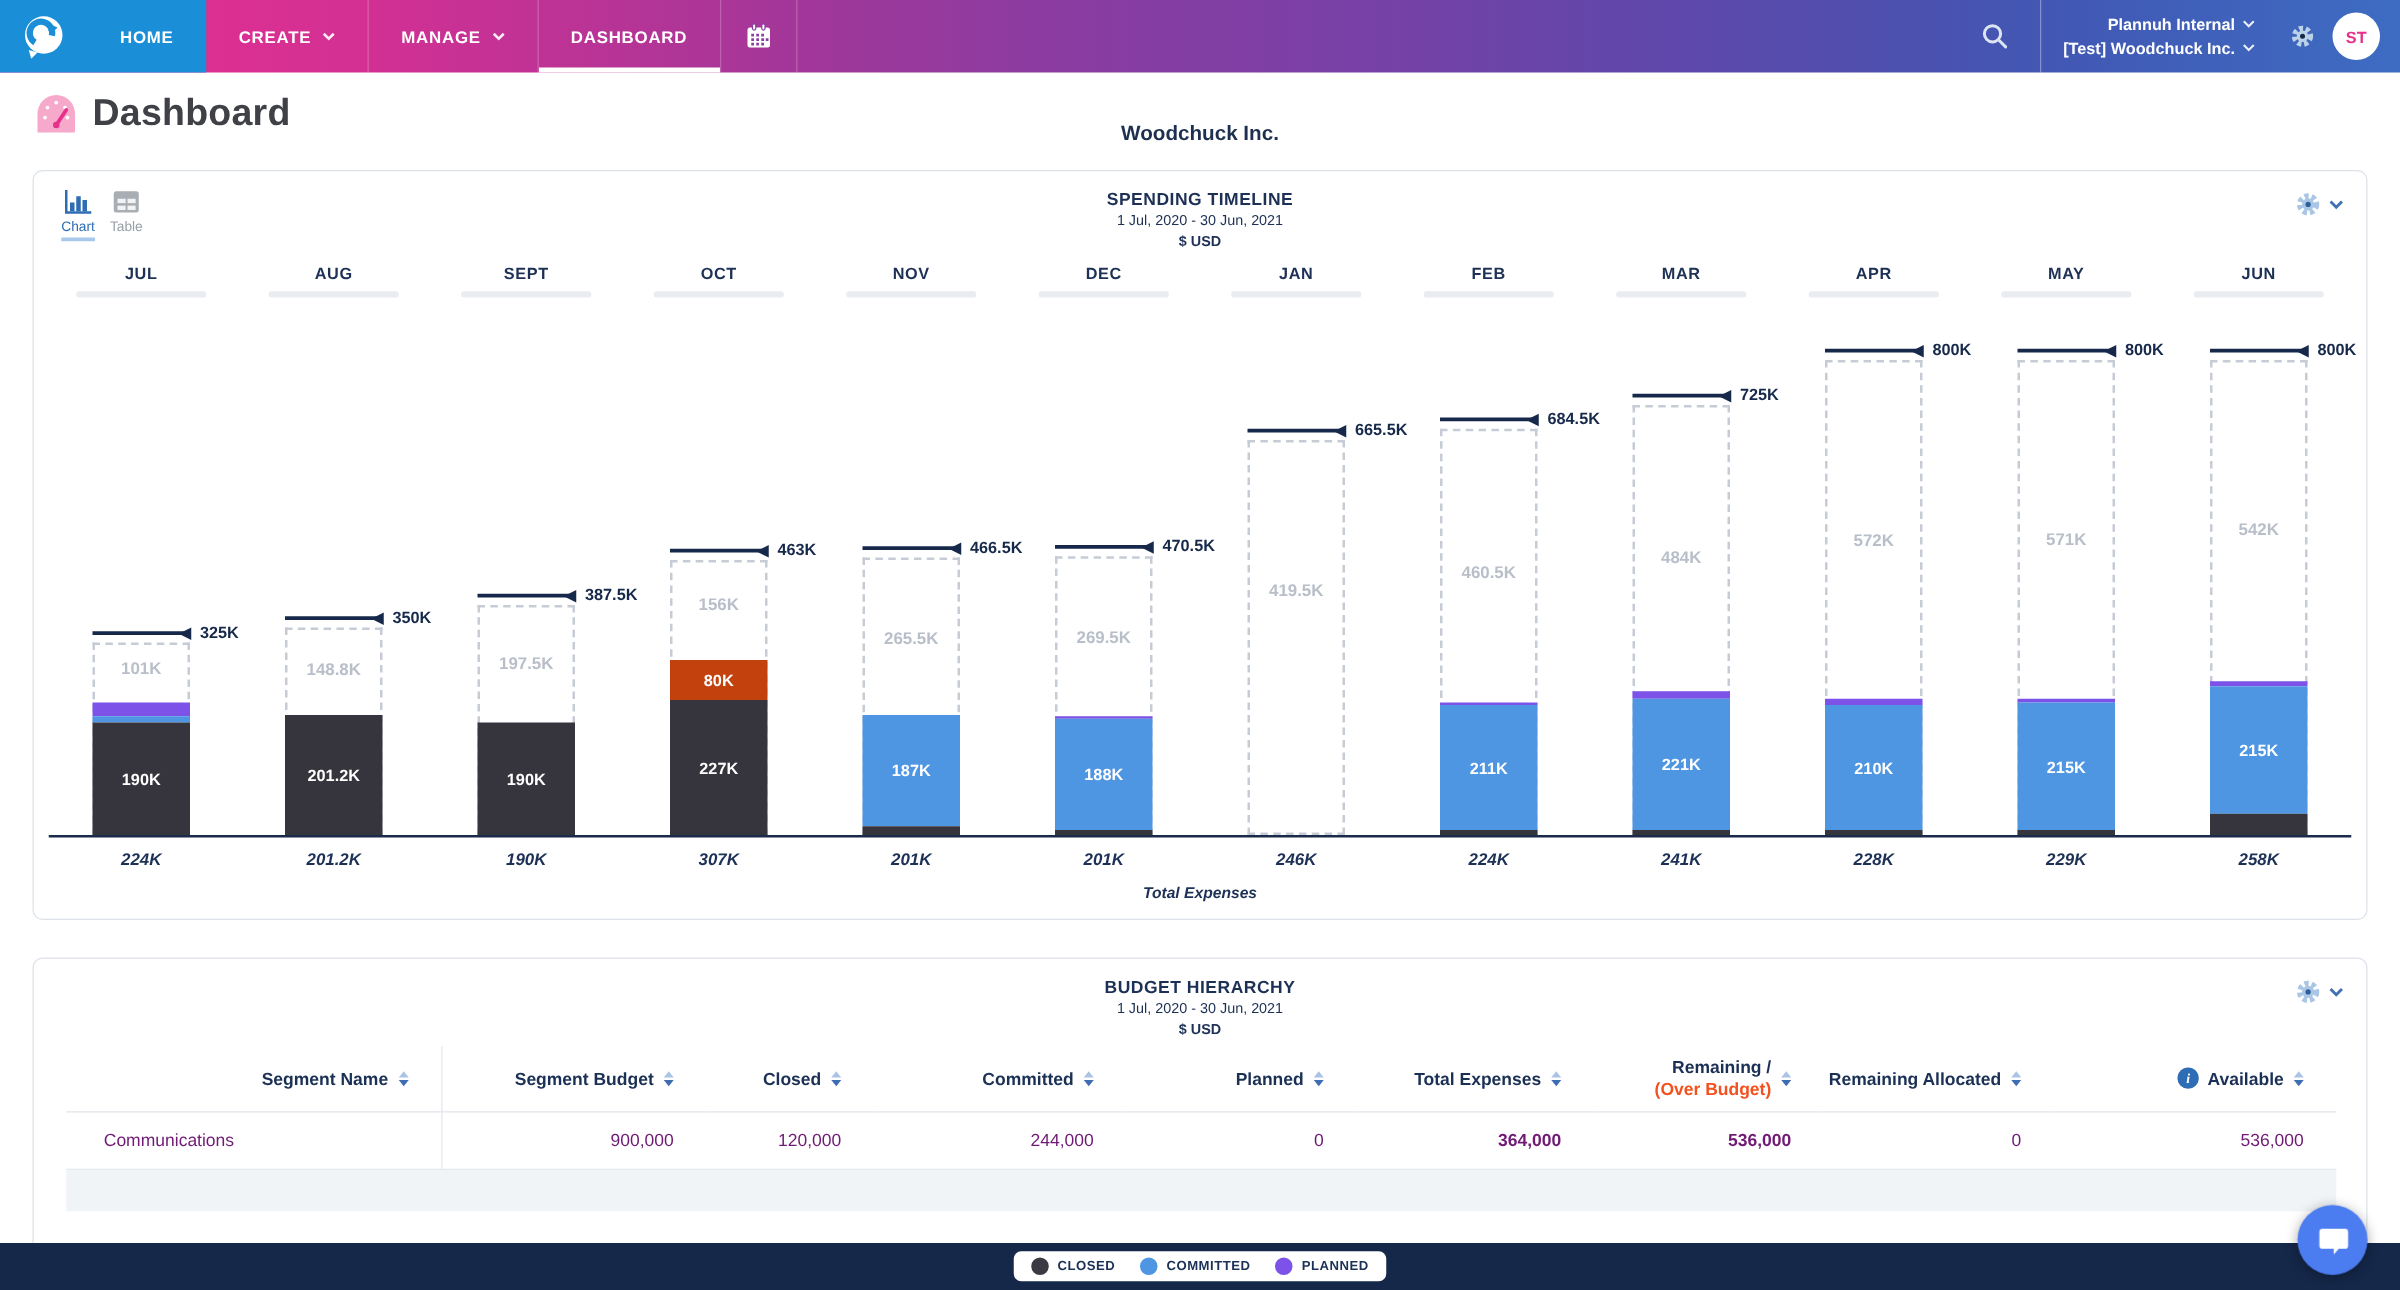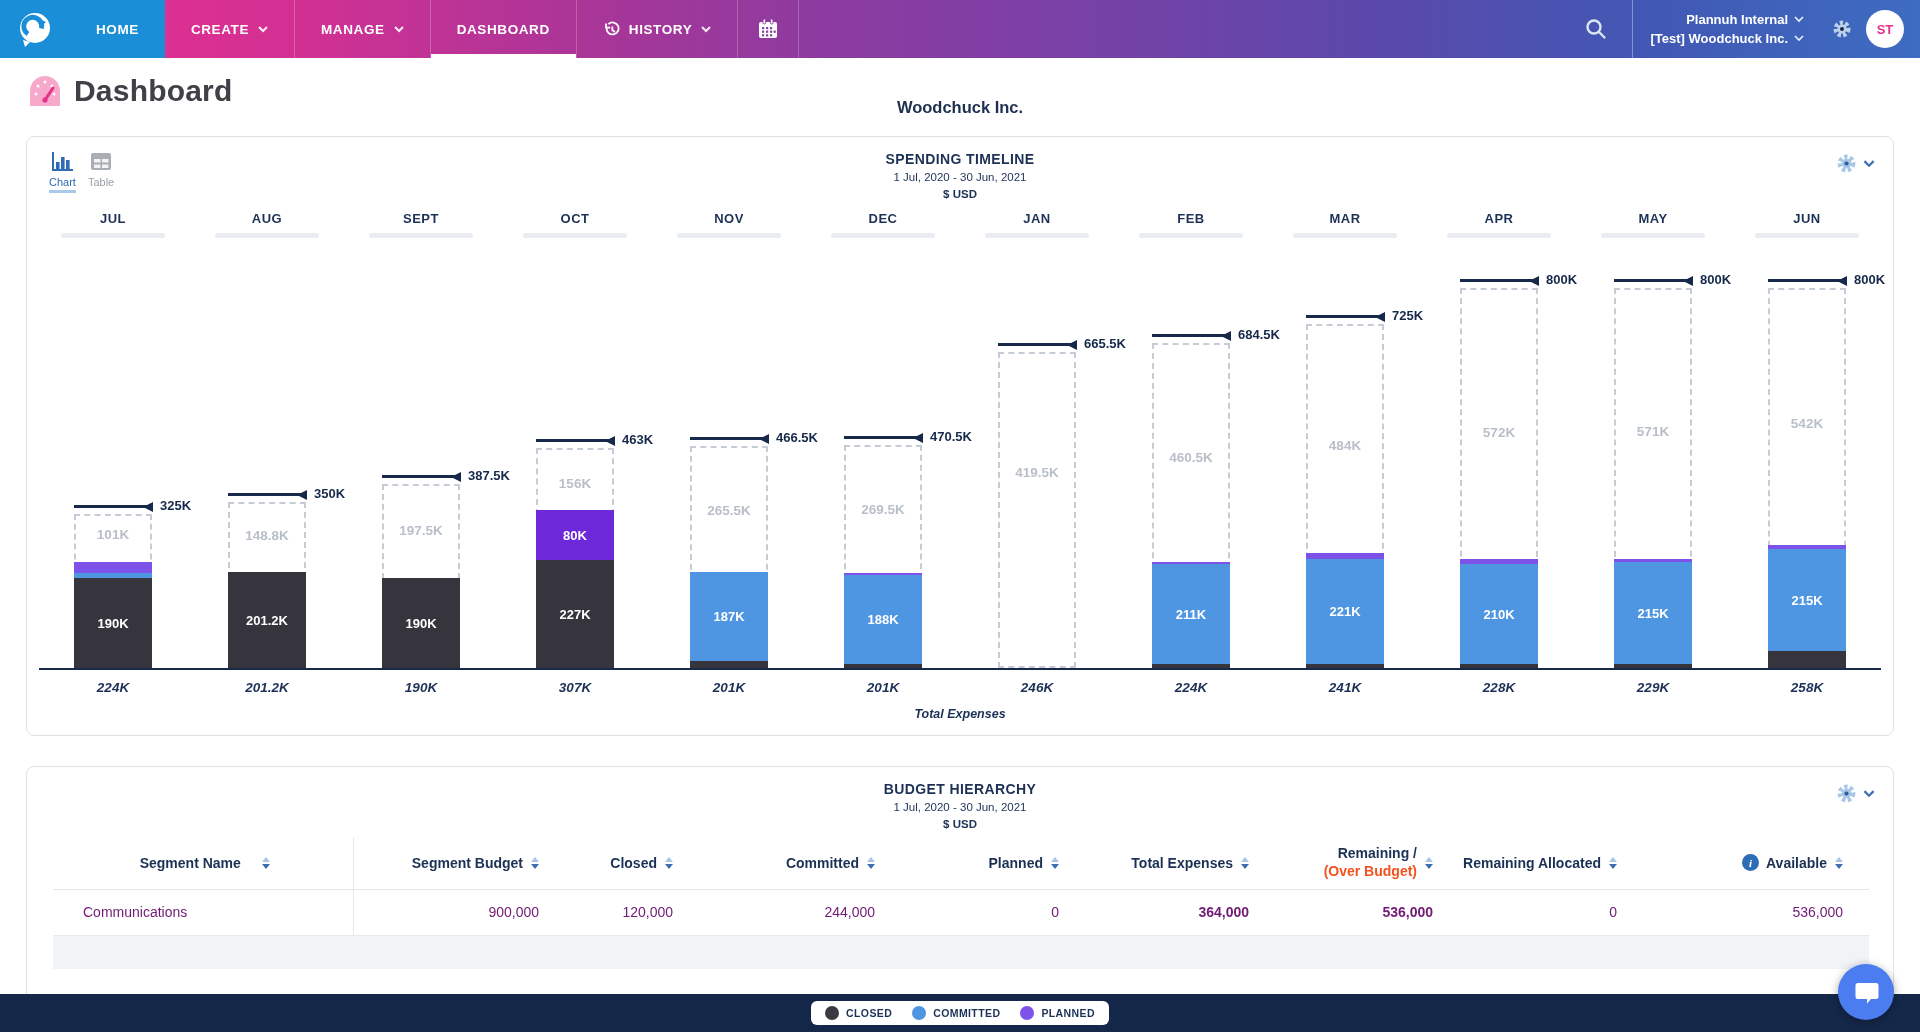--- a/index.html
+++ b/index.html
@@ -70,21 +70,21 @@
   .seg { width:100%; display:flex; align-items:center; justify-content:center; color:#fff; font-size:13px; font-weight:bold; overflow:hidden; }
   .totals { margin-top:10px; }
   .total-v { text-align:center; font-size:13.5px; font-weight:bold; font-style:italic; color:#1d3156; }
   .chart-foot { text-align:center; font-size:12.5px; font-weight:bold; font-style:italic; color:#1d3156; margin:12px 0 14px; }
 
   
   .tbl-wrap { padding:70px 26px 0; }
   table { width:100%; border-collapse:collapse; table-layout:fixed; }
   th { height:52px; font-size:14px; font-weight:bold; color:#1b3055; border-bottom:1px solid #e1e5ec; }
   th .hcell { display:flex; align-items:center; justify-content:flex-end; padding-right:26px; }
-  th.first .hcell { justify-content:center; padding-left:30px;gap:13px; }
+  th.first .hcell { justify-content:flex-end; padding-left:30px; }
   th.first, td.first { border-right:1px solid #e4e8ee; }
   td { height:46px; font-size:14px; color:#701a75; text-align:right; padding-right:26px; }
   td.first { text-align:left; padding-left:30px; }
   td.b { font-weight:bold; }
   .sort { display:inline-flex; flex-direction:column; gap:2px; margin-left:8px; }
   .sort .up { width:0; height:0; border-left:4.5px solid transparent; border-right:4.5px solid transparent; border-bottom:5px solid #a9c4e4; }
   .sort .down { width:0; height:0; border-left:4.5px solid transparent; border-right:4.5px solid transparent; border-top:5px solid #3e6db2; }
   .two-line { text-align:right; line-height:1.25; }
   .ob { color:#f4511e; }
   .info-dot { width:17px; height:17px; border-radius:50%; background:#2d6db6; color:#fff; font-size:11px; font-weight:bold;
@@ -129,31 +129,20 @@
       </svg>
   </div>
   <div class="nav-item">
     <span>MANAGE</span>
     <svg class="chev" viewBox="0 0 10 7">
         <polyline points="1,1 5,5 9,1" fill="none" stroke="rgba(255,255,255,.9)" stroke-width="2"></polyline>
       </svg>
   </div>
   <div class="nav-item active">
     <span>DASHBOARD</span>
-  </div>
-  <div class="nav-item">
-    <svg width="17" height="17" viewBox="0 0 17 17">
-      <path d="M3 2.5 v4.2 h4.2" fill="none" stroke="#fff" stroke-width="1.8"></path>
-      <path d="M3.6 6.7 a6 6 0 1 0 1.8 -3.6" fill="none" stroke="#fff" stroke-width="1.8"></path>
-      <path d="M9.3 5.5 v3.6 l2.6 1.8" fill="none" stroke="#fff" stroke-width="1.8"></path>
-    </svg>
-    <span>HISTORY</span>
-    <svg class="chev" viewBox="0 0 10 7">
-        <polyline points="1,1 5,5 9,1" fill="none" stroke="rgba(255,255,255,.9)" stroke-width="2"></polyline>
-      </svg>
   </div>
   <div class="nav-item cal-item">
     <svg width="24" height="24" viewBox="0 0 24 24">
       <rect x="3" y="5" width="18" height="16" rx="2" fill="#fff"></rect>
       <rect x="7" y="2" width="2.6" height="5" rx="1.2" fill="#fff" stroke="#8a3fa3" stroke-width="1"></rect>
       <rect x="14.4" y="2" width="2.6" height="5" rx="1.2" fill="#fff" stroke="#8a3fa3" stroke-width="1"></rect>
       <g fill="#8a3fa3">
         <rect x="6" y="10" width="2.2" height="2.2"></rect>
           <rect x="10" y="10" width="2.2" height="2.2"></rect>
           <rect x="14" y="10" width="2.2" height="2.2"></rect>
@@ -351,21 +340,21 @@
           </div>
           <div class="plot-col">
             <div class="bbox" style="height: 220px;"></div>
             <div class="rem-label" style="bottom: 179.3px;">156K</div>
             <div class="marker" style="bottom: 228px;">
               <span class="ah"></span>
                   <span class="mlabel">463K</span>
             </div>
             <div class="stack">
               <div class="seg" style="height: 108px; background: rgb(54, 52, 60);">227K</div>
-              <div class="seg" style="height: 50px; background: #6d28d9;">80K</div>
+              <div class="seg" style="height: 32px; background: #c2410c;">80K</div>
             </div>
           </div>
           <div class="plot-col">
             <div class="bbox" style="height: 222px;"></div>
             <div class="rem-label" style="bottom: 152.15px;">265.5K</div>
             <div class="marker" style="bottom: 230px;">
               <span class="ah"></span>
                   <span class="mlabel">466.5K</span>
             </div>
             <div class="stack">

